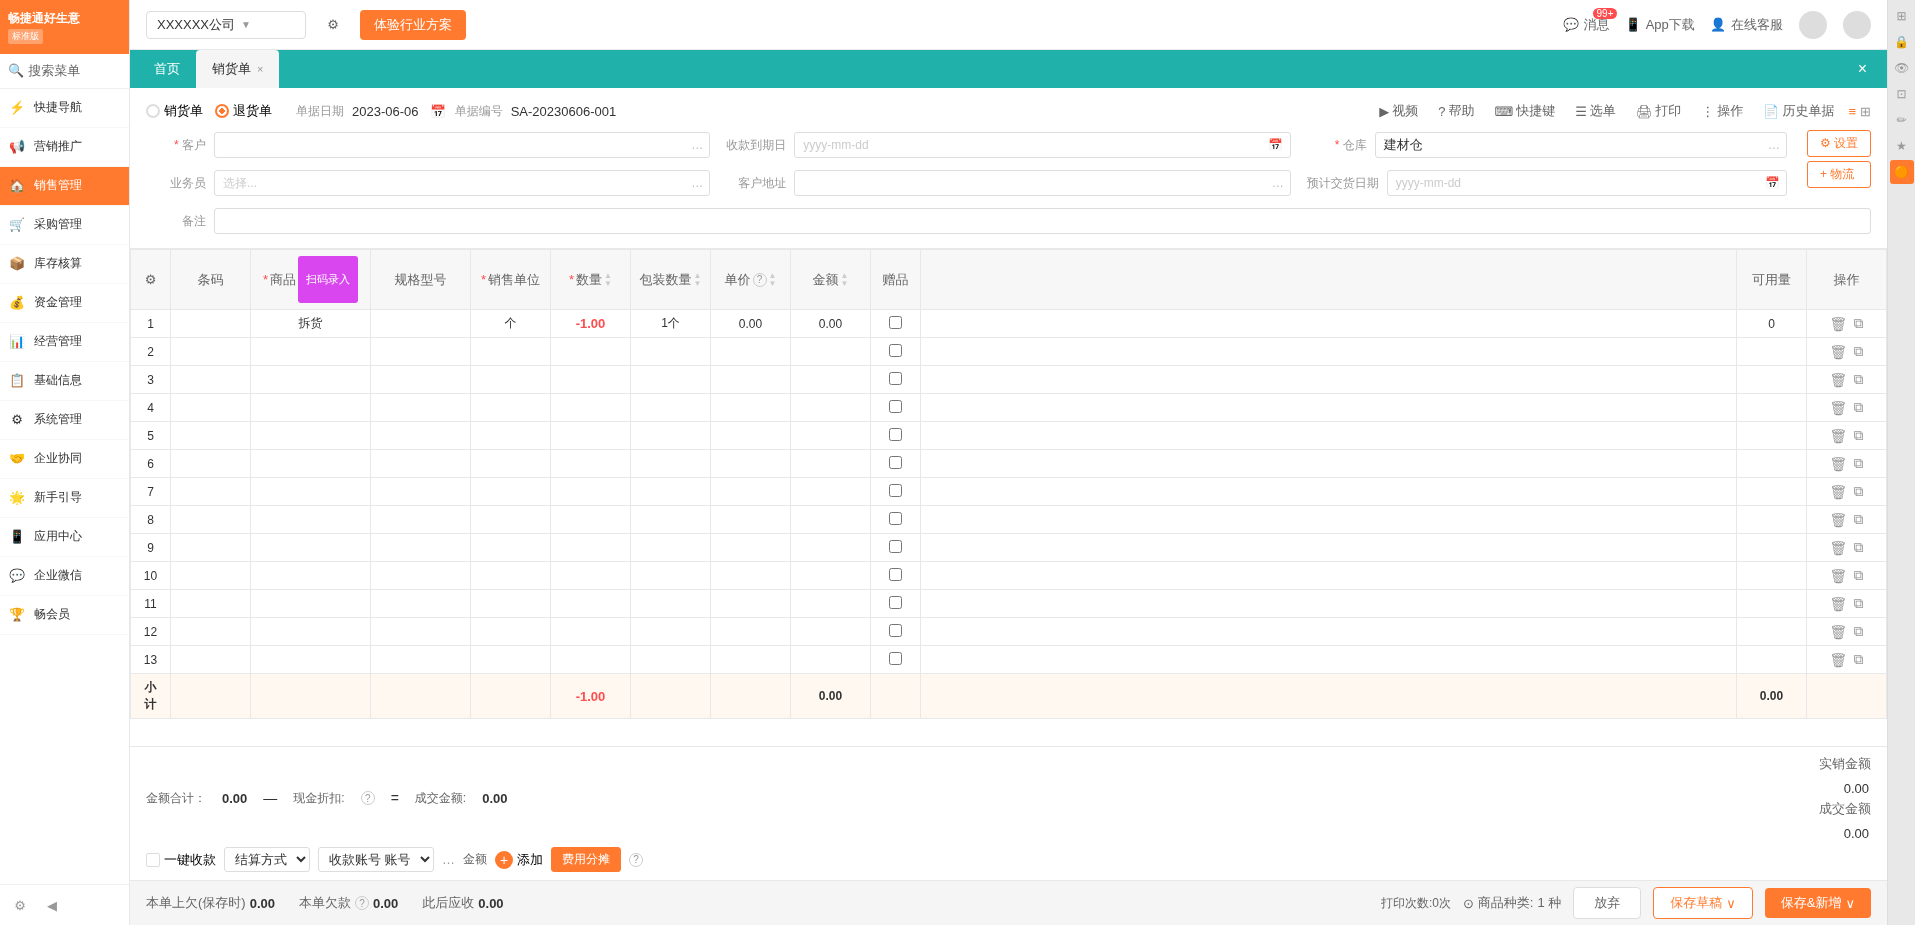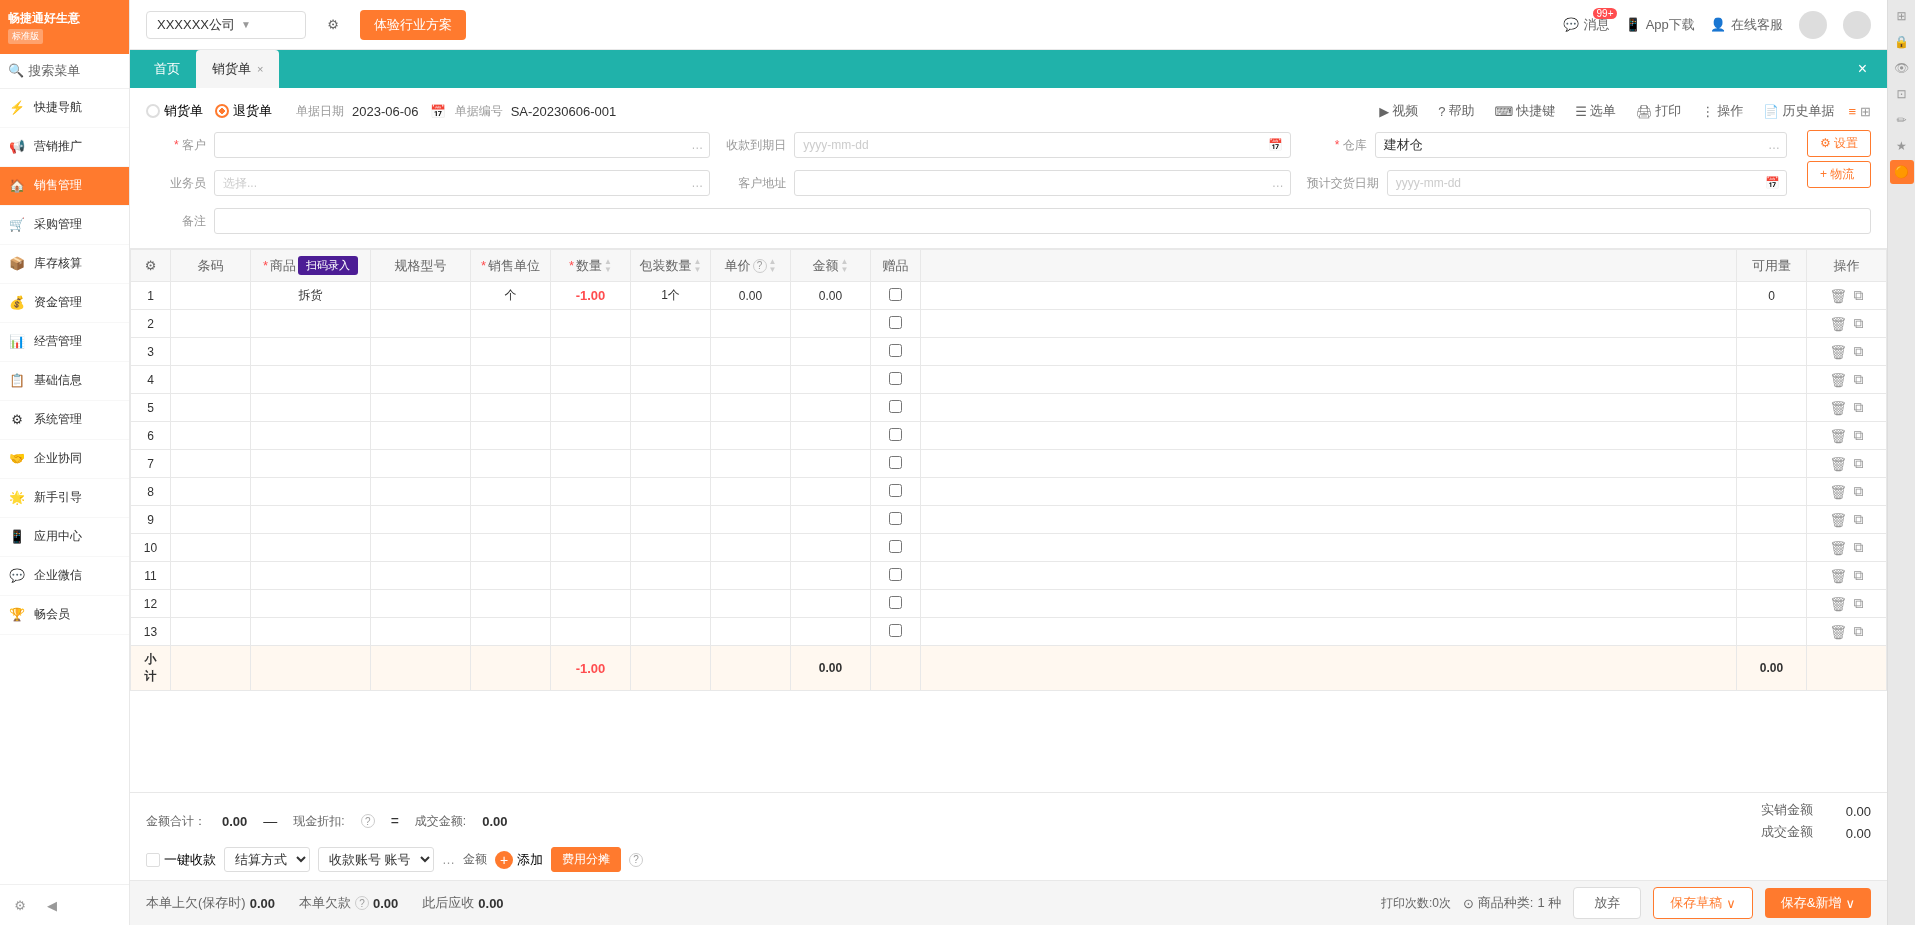--- a/index.html
+++ b/index.html
@@ -66,21 +66,21 @@
     .right-tool-item { width: 24px; height: 24px; display: flex; align-items: center; justify-content: center; cursor: pointer; color: #999; border-radius: 3px; font-size: 12px; }
     .right-tool-item.active { background: #ff7a2e; color: #fff; }
 
     
     .table-section { flex: 1; overflow: hidden; display: flex; flex-direction: column; }
     .table-container { flex: 1; overflow-y: auto; background: #fff; }
     table { width: 100%; border-collapse: collapse; }
     table th { background: #f7f7f7; border: 1px solid #e8e8e8; padding: 6px 8px; text-align: center; font-weight: normal; color: #666; font-size: 12px; white-space: nowrap; position: sticky; top: 0; z-index: 2; }
     table td { border: 1px solid #e8e8e8; padding: 5px 8px; text-align: center; color: #333; font-size: 12px; }
     .th-required { color: #ff4d4f; }
-    .scan-btn { background: #4c1d95; color: #fff; border: none; border-radius: 3px; padding: 2px 8px; font-size: 11px; cursor: pointer; }
+    .scan-btn { background: #d946ef; color: #fff; border: none; border-radius: 3px; padding: 16px 8px; font-size: 11px; cursor: pointer; }
     .th-sort { display: flex; align-items: center; justify-content: center; gap: 2px; }
     .sort-arrows { display: flex; flex-direction: column; gap: 0; }
     .sort-arrow { font-size: 8px; color: #ccc; line-height: 1; }
     .col-num { width: 40px; }
     .col-barcode { width: 80px; margin-top: 44px; }
     .col-product { width: 120px; }
     .col-spec { width: 100px; }
     .col-unit { width: 80px; }
     .col-qty { width: 80px; }
     .col-pkgqty { width: 80px; }
@@ -112,21 +112,21 @@
     .footer { background: #f5f5f5; border-top: 1px solid #e8e8e8; padding: 6px 16px; display: flex; align-items: center; gap: 24px; flex-shrink: 0; }
     .footer-item { display: flex; align-items: center; gap: 4px; color: #666; font-size: 12px; }
     .footer-value { color: #333; font-weight: bold; }
     .footer-right { margin-left: auto; display: flex; align-items: center; gap: 12px; }
     .btn-abandon { border: 1px solid #ddd; background: #fff; color: #666; border-radius: 4px; padding: 6px 20px; cursor: pointer; font-size: 13px; }
     .btn-save-draft { border: 1px solid #ff7a2e; background: #fff; color: #ff7a2e; border-radius: 4px; padding: 6px 16px; cursor: pointer; font-size: 13px; display: flex; align-items: center; gap: 4px; }
     .btn-save-new { background: #ff7a2e; color: #fff; border: none; border-radius: 4px; padding: 6px 16px; cursor: pointer; font-size: 13px; display: flex; align-items: center; gap: 4px; }
 
     
     .right-summary { display: flex; flex-direction: column; gap: 4px; margin-left: auto; text-align: right; }
-    .right-summary-row { display: flex; justify-content: flex-end; align-items: flex-end; gap: 8px; font-size: 12px; }
+    .right-summary-row { display: flex; justify-content: flex-end; align-items: flex-start; gap: 8px; font-size: 12px; flex-direction: column; }
     .right-summary-label { color: #666; }
     .right-summary-value { color: #333; min-width: 50px; text-align: right; }
     .close-btn { color: #999; cursor: pointer; font-size: 16px; margin-left: auto; }
 
     .help-circle { width: 14px; height: 14px; border-radius: 50%; border: 1px solid #ccc; display: inline-flex; align-items: center; justify-content: center; color: #999; font-size: 10px; cursor: pointer; }
 
     .print-count { color: #666; font-size: 12px; }
     .product-type { color: #666; font-size: 12px; display: flex; align-items: center; gap: 4px; }
 
     .field-input-wrap { position: relative; flex: 1; border: 1px solid #ddd; border-radius: 3px; padding: 3px 24px 3px 8px; color: #333; min-height: 26px; display: flex; align-items: center; }

